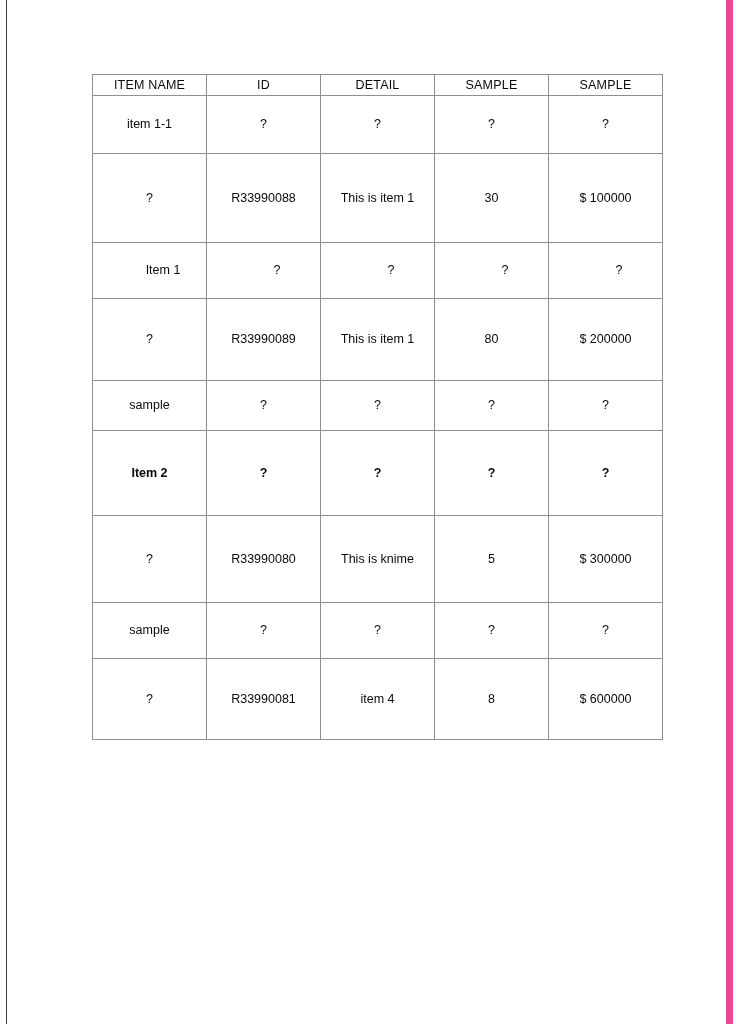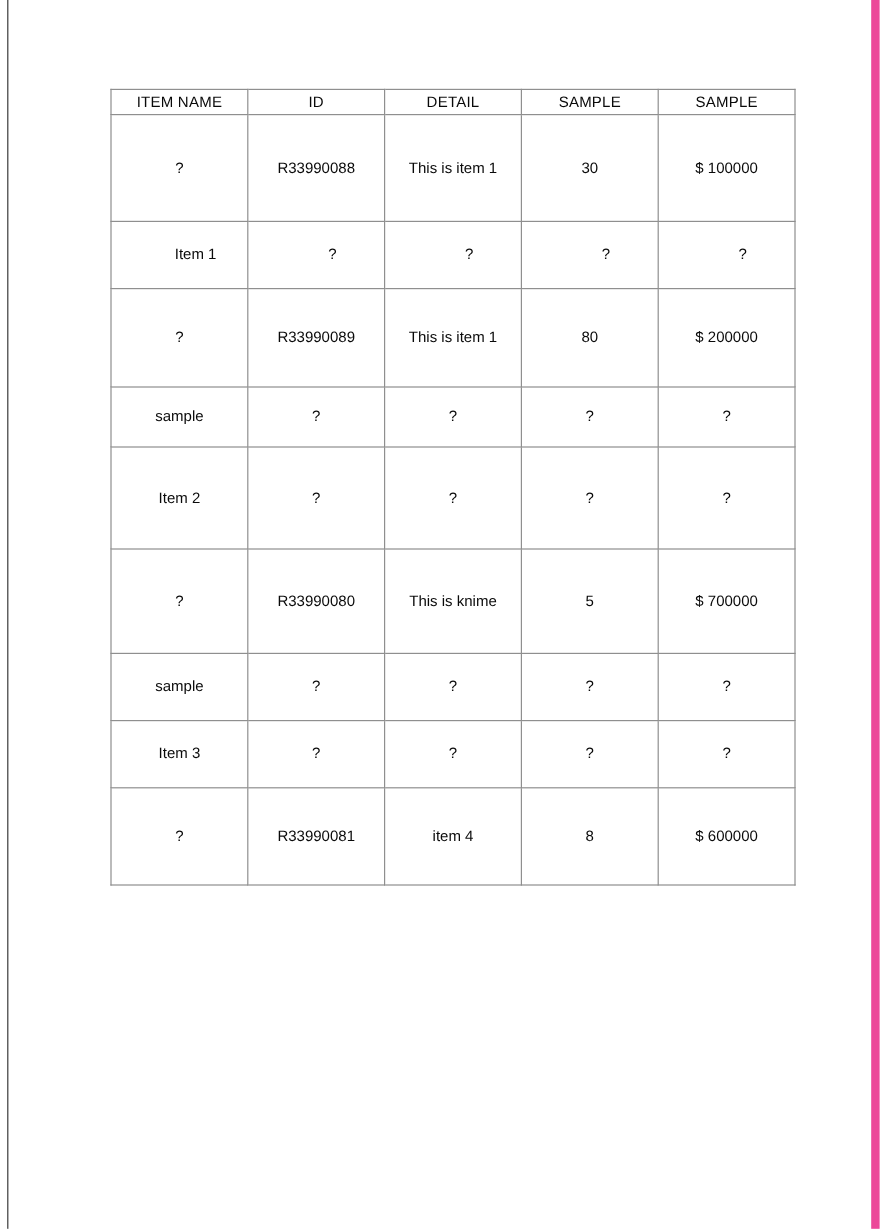--- a/index.html
+++ b/index.html
@@ -67,21 +67,21 @@
     font-size: 12.5px;
   }
 
   
   tr.r-h1 td { height: 57px; }
   tr.r-h2 td { height: 88px; }
   tr.r-h3 td { height: 56px; }
   tr.r-h4 td { height: 55px; padding-left: 27px; }
   tr.r-h5 td { height: 81px; }
   tr.r-h6 td { height: 49px; }
-  tr.r-h7 td { height: 84px; }
+  tr.r-h7 td { height: 84px; font-weight: bold; }
   tr.r-h8 td { height: 86px; }
   tr.r-h9 td { height: 55px; }
   tr.r-h10 td { height: 55px; }
   tr.r-h11 td { height: 80px; }
 
   .cell-text {
     display: block;
     line-height: 1.15;
   }
 </style>
@@ -112,20 +112,37 @@
           </th>
           <th>
             <span class="cell-text">SAMPLE</span>
           </th>
           <th>
             <span class="cell-text">SAMPLE</span>
           </th>
         </tr>
       </thead>
       <tbody>
+        <tr class="r-h1">
+          <td>
+              <span class="cell-text">item 1-1</span>
+            </td>
+          <td>
+              <span class="cell-text">?</span>
+            </td>
+          <td>
+              <span class="cell-text">?</span>
+            </td>
+          <td>
+              <span class="cell-text">?</span>
+            </td>
+          <td>
+              <span class="cell-text">?</span>
+            </td>
+        </tr>
         <tr class="r-h2">
           <td>
               <span class="cell-text">?</span>
             </td>
           <td>
               <span class="cell-text">R33990088</span>
             </td>
           <td>
               <span class="cell-text">This is item 1</span>
             </td>
@@ -211,43 +228,26 @@
           <td>
               <span class="cell-text">R33990080</span>
             </td>
           <td>
               <span class="cell-text">This is knime</span>
             </td>
           <td>
               <span class="cell-text">5</span>
             </td>
           <td>
-              <span class="cell-text">$ 700000</span>
+              <span class="cell-text">$ 300000</span>
             </td>
         </tr>
         <tr class="r-h9">
           <td>
               <span class="cell-text">sample</span>
-            </td>
-          <td>
-              <span class="cell-text">?</span>
-            </td>
-          <td>
-              <span class="cell-text">?</span>
-            </td>
-          <td>
-              <span class="cell-text">?</span>
-            </td>
-          <td>
-              <span class="cell-text">?</span>
-            </td>
-        </tr>
-        <tr class="r-h10">
-          <td>
-              <span class="cell-text">Item 3</span>
             </td>
           <td>
               <span class="cell-text">?</span>
             </td>
           <td>
               <span class="cell-text">?</span>
             </td>
           <td>
               <span class="cell-text">?</span>
             </td>

